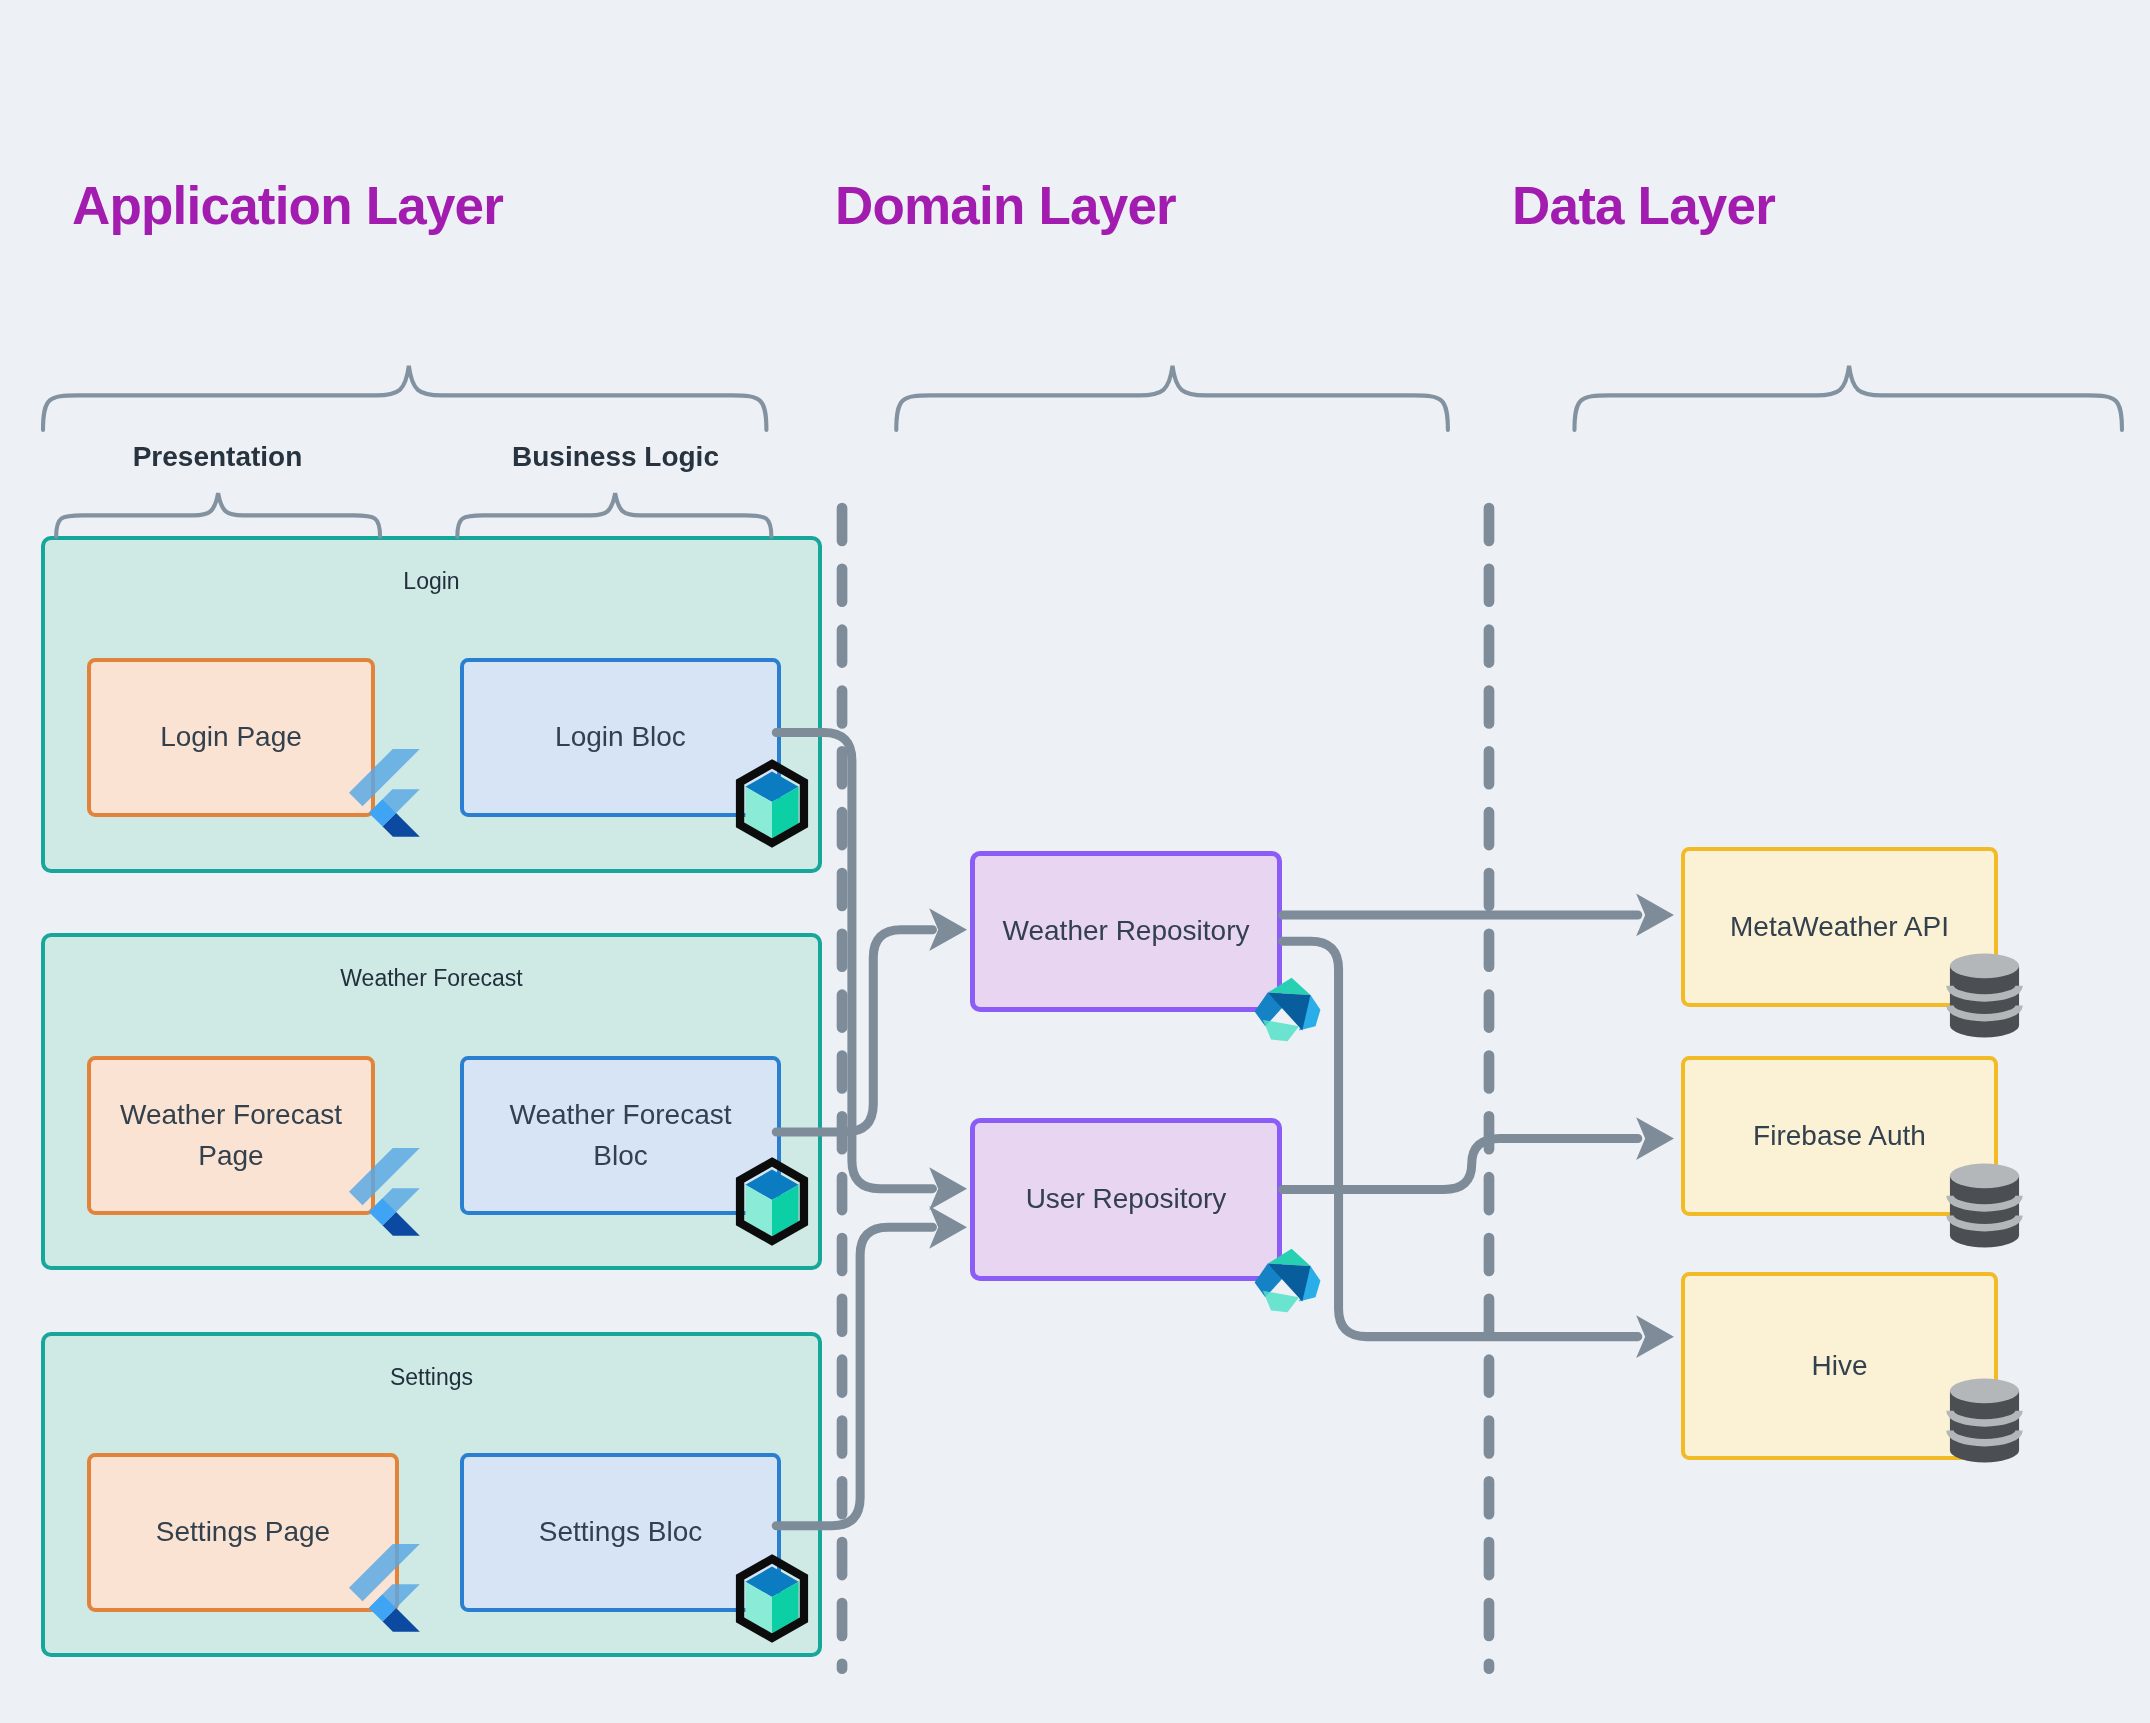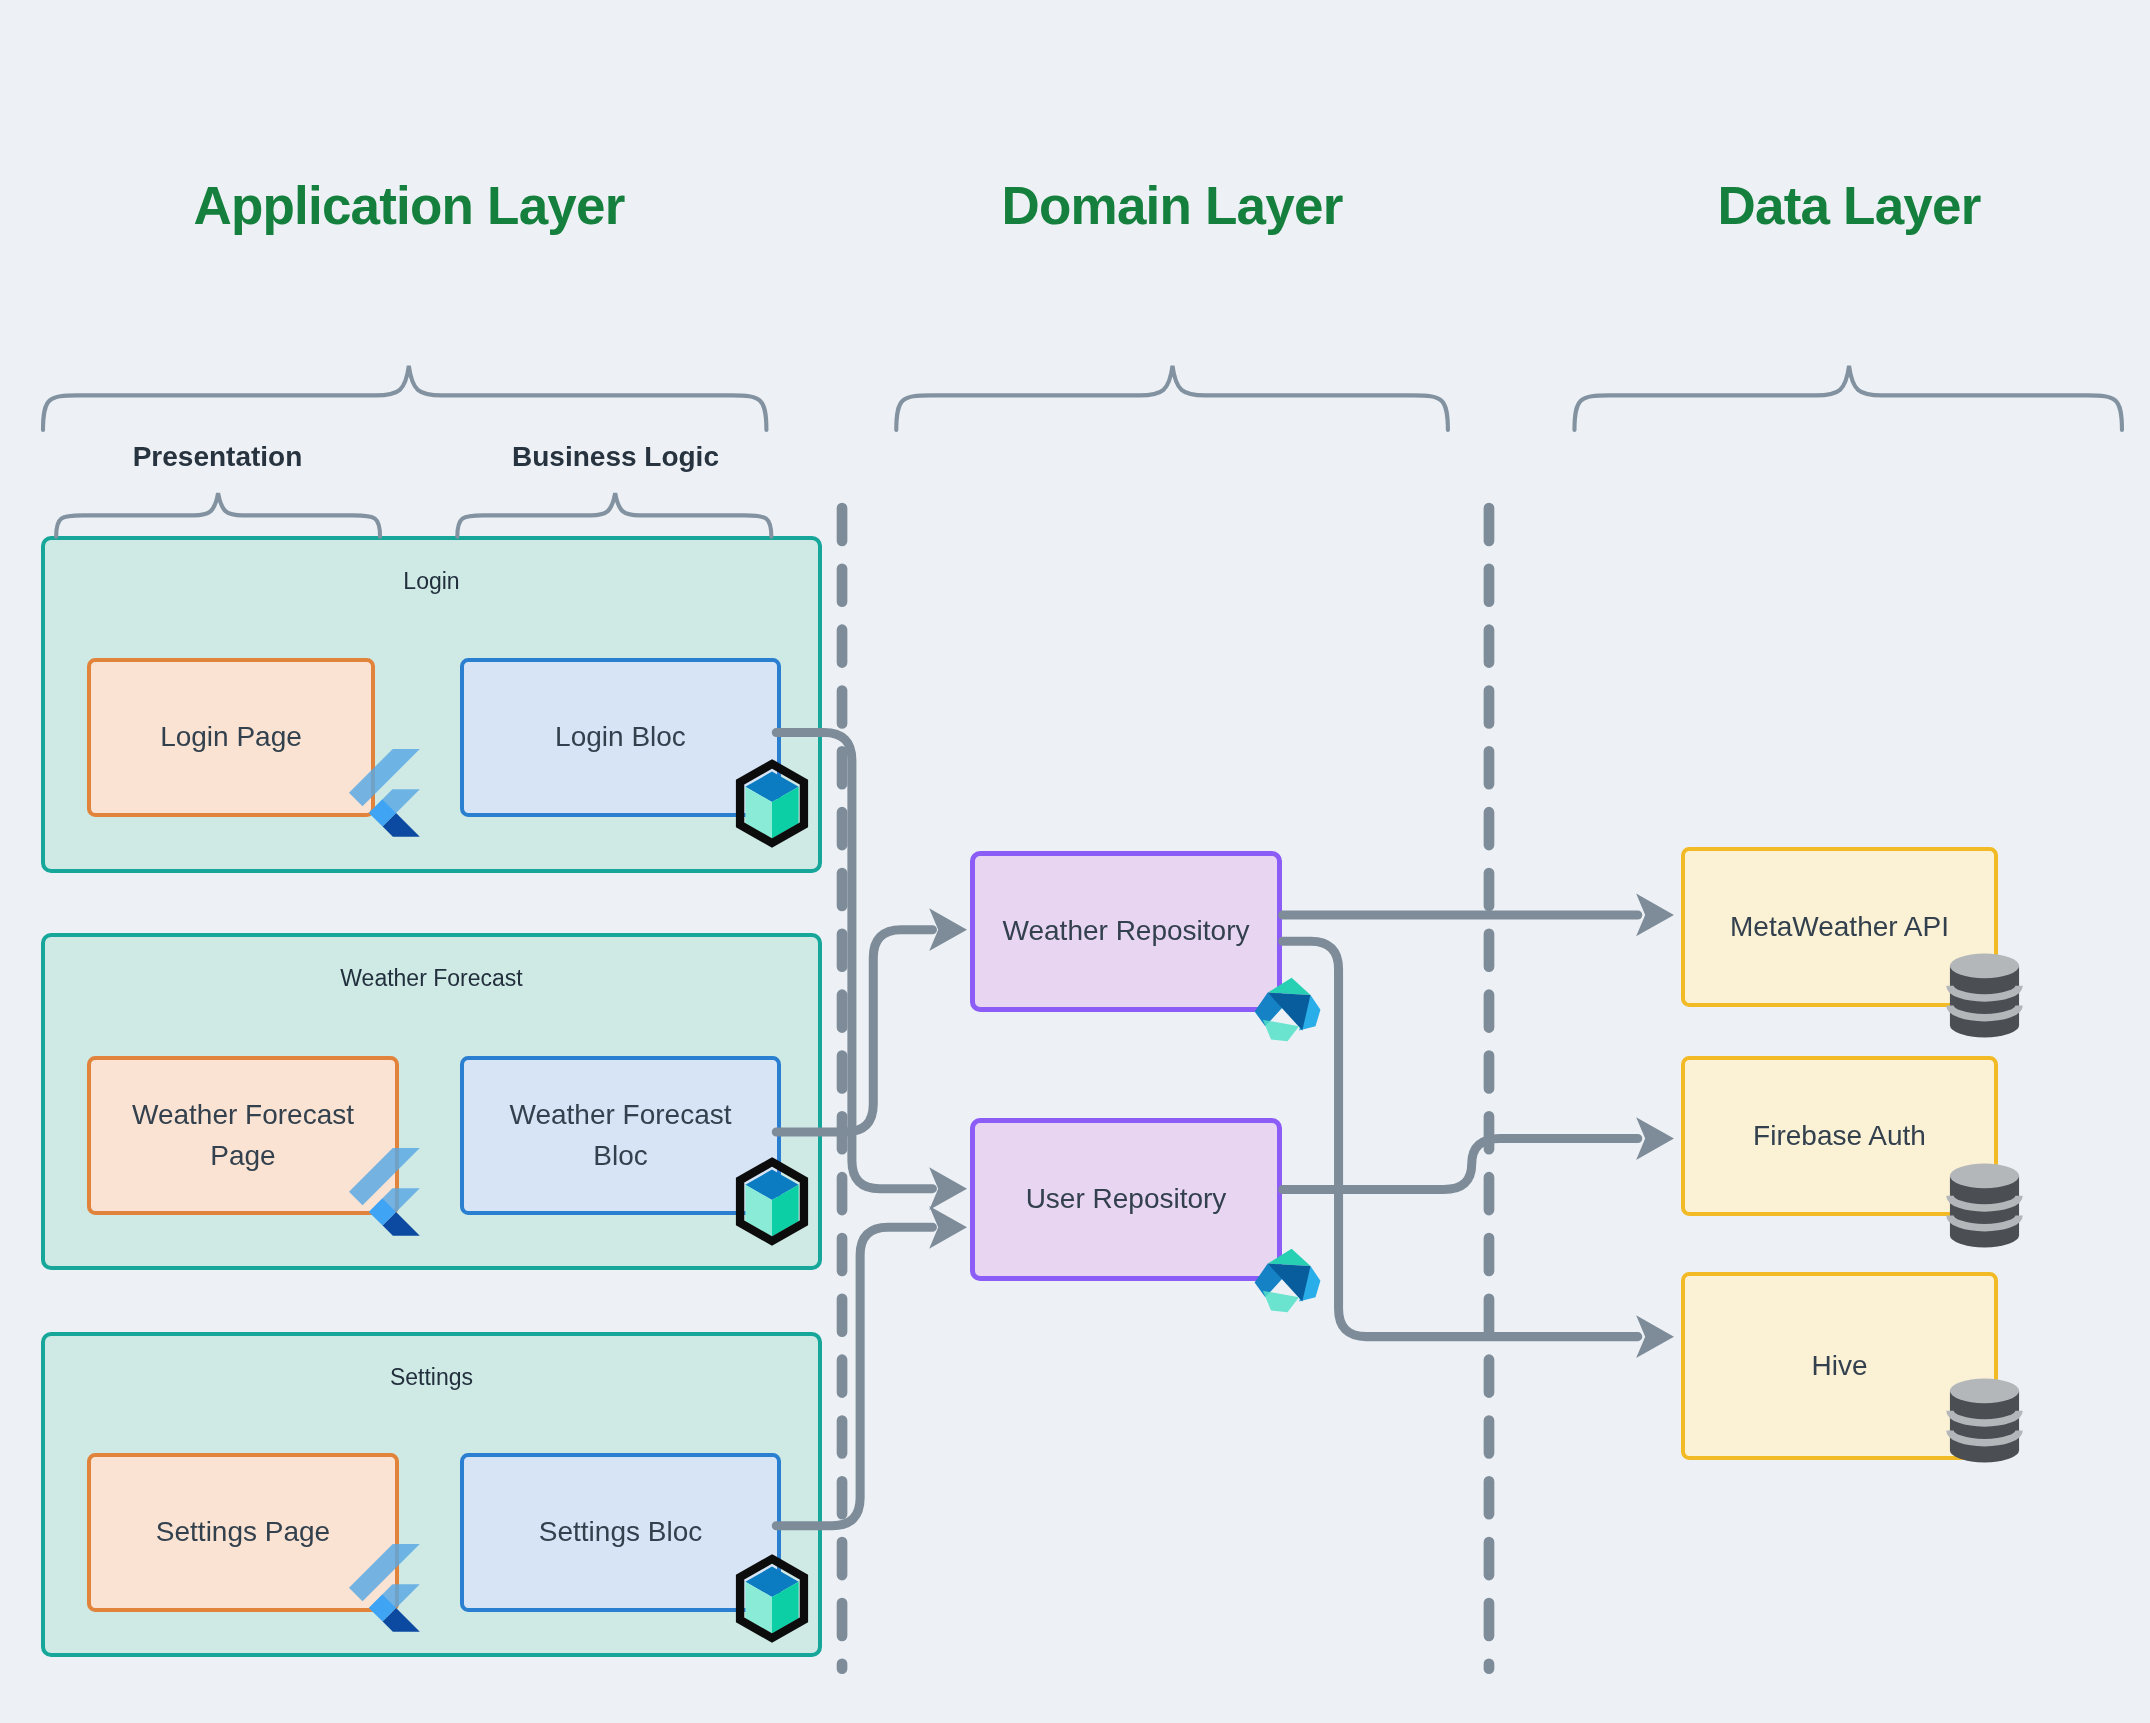--- a/index.html
+++ b/index.html
@@ -1,19 +1,19 @@
 <!DOCTYPE html>
 <html style="font-size:13px"><head>
 <meta charset="utf-8">
 <style>
   html,body{margin:0;padding:0;background:#edf1f5;}
   .canvas{position:relative;width:2151px;height:1723px;background:#edf1f5;overflow:hidden;
           font-family:"Liberation Sans","DejaVu Sans",sans-serif;color:#2f3c49;}
-  .layer-title{position:absolute;width:674px;text-align:center;font-size:53px;font-weight:700;
-               color:#15803d;letter-spacing:-0.8px;line-height:79px;}
+  .layer-title{position:absolute;width:674px;text-align:left;font-size:53px;font-weight:700;
+               color:#a21caf;letter-spacing:-0.8px;line-height:79px;}
   .sub-label{position:absolute;width:329px;text-align:center;font-size:28px;font-weight:600;color:#27333f;}
   .feature{position:absolute;background:#cfe9e4;border:4.1px solid #17a79a;border-radius:10px;box-sizing:border-box;}
   .feature-title{width:100%;text-align:center;margin-top:28px;font-size:23px;font-weight:500;color:#22303e;}
   .node{position:absolute;border-radius:8.2px;box-sizing:border-box;display:flex;align-items:center;
         justify-content:center;text-align:center;font-size:28px;font-weight:500;color:#33404d;line-height:1.45;}
   .page-node{background:#fae3d2;border:4.1px solid #e2833c;padding:0 25px;}
   .bloc-node{background:#d6e4f5;border:4.1px solid #2a7fd0;padding:0 25px;}
   .repo-node{background:#e7d5f2;border:5px solid #8b5cf6;border-radius:10px;}
   .data-node{background:#fbf1d5;border:4.1px solid #f2ba25;}
   svg.overlay{position:absolute;left:0;top:0;z-index:5;pointer-events:none;}
@@ -36,21 +36,21 @@
     <div class="node page-node" style="left:42px;top:118px;width:288px;height:159px;">
       <span>Login Page</span>
     </div>
     <div class="node bloc-node" style="left:415px;top:118px;width:321px;height:159px;">
       <span>Login Bloc</span>
     </div>
   </div>
 
   <div class="feature" style="left:41px;top:933px;width:781px;height:337px;">
     <div class="feature-title">Weather Forecast</div>
-    <div class="node page-node" style="left:42px;top:119px;width:312px;height:159px;justify-content:flex-end;">
+    <div class="node page-node" style="left:42px;top:119px;width:288px;height:159px;justify-content:flex-end;">
       <span>Weather Forecast Page</span>
     </div>
     <div class="node bloc-node" style="left:415px;top:119px;width:321px;height:159px;">
       <span>Weather Forecast Bloc</span>
     </div>
   </div>
 
   <div class="feature" style="left:41px;top:1332px;width:781px;height:325px;">
     <div class="feature-title">Settings</div>
     <div class="node page-node" style="left:42px;top:117px;width:312px;height:159px;">

